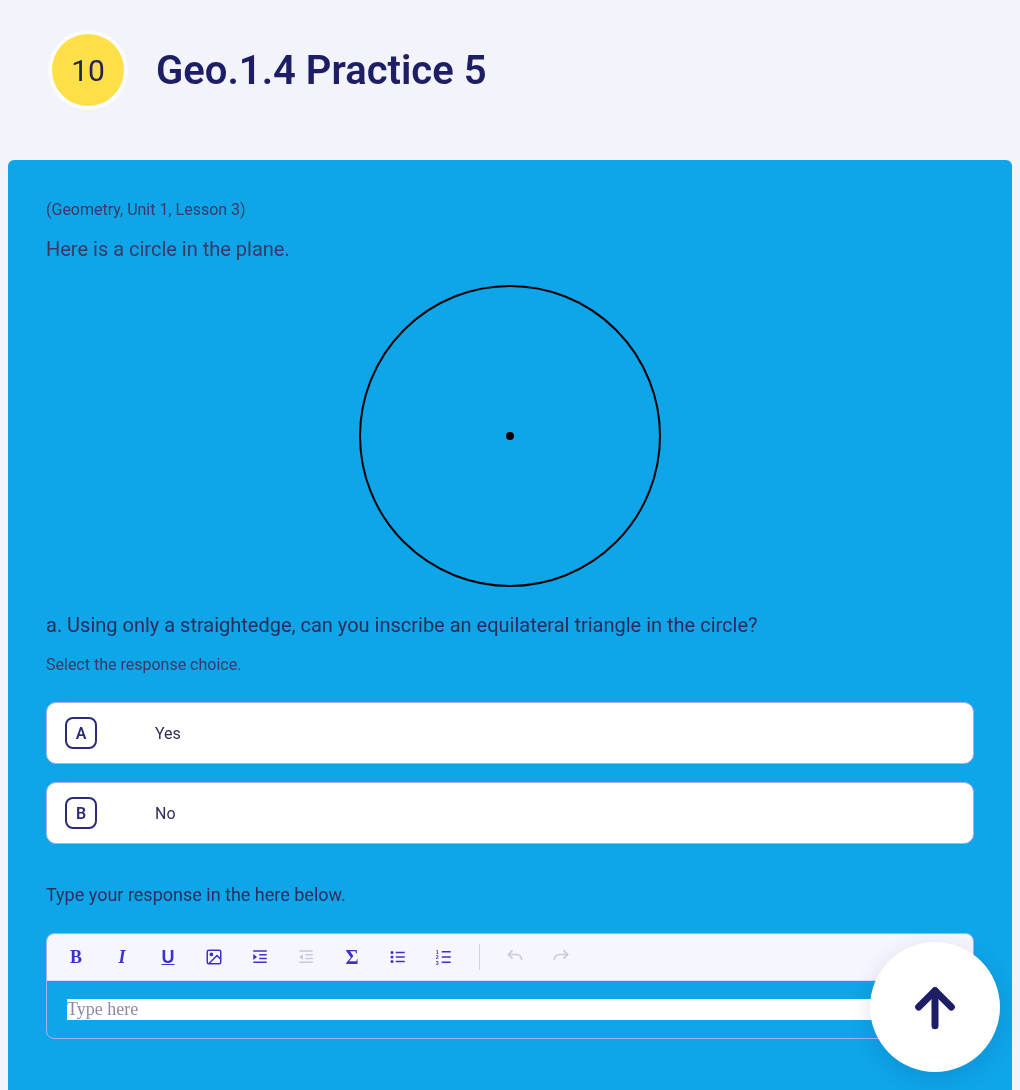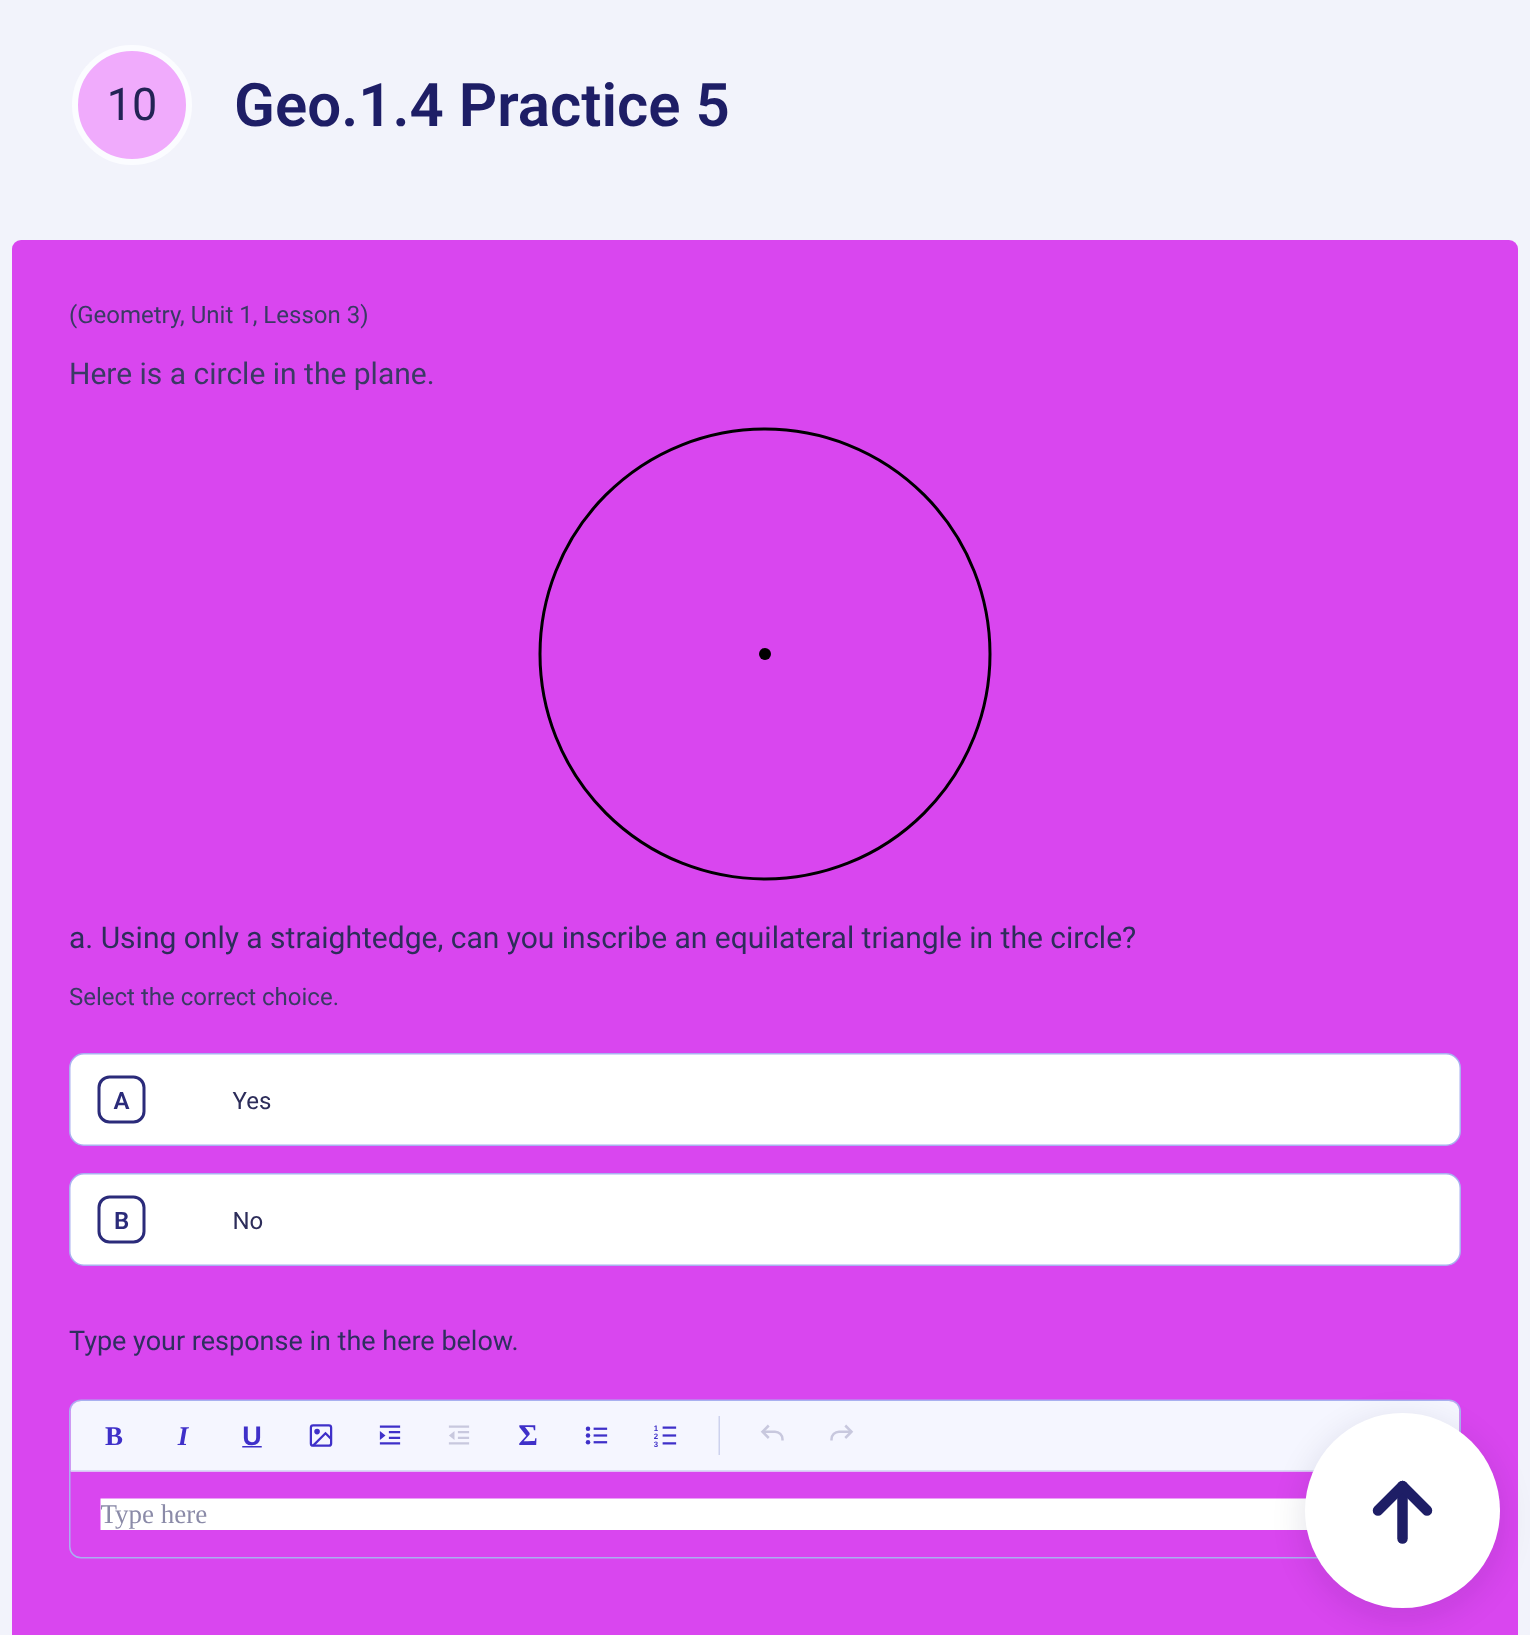--- a/index.html
+++ b/index.html
@@ -14,36 +14,36 @@
   .header {
     display: flex;
     align-items: center;
     gap: 28px;
     padding: 30px 48px 50px;
   }
   .number-badge {
     width: 80px;
     height: 80px;
     border-radius: 50%;
-    background: #f0abfc;
+    background: #fde047;
     display: flex;
     align-items: center;
     justify-content: center;
     font-size: 30px;
     font-weight: 400;
     color: #232355;
     border: 4px solid #fbfcff;
   }
   .page-title {
     font-size: 40px;
     font-weight: 600;
     color: #1e1e66;
   }
   .card {
-    background: #d946ef;
+    background: #0ea5e9;
     margin: 0 8px;
     border-radius: 6px 6px 0 0;
     padding: 40px 38px 10px;
     min-height: 930px;
   }
   .meta {
     font-size: 16px;
     color: #3a3a64;
     margin-bottom: 18px;
   }
@@ -187,21 +187,21 @@
   <p class="intro">Here is a circle in the plane.</p>
 
   <div class="figure">
     <svg width="310" height="310" viewBox="0 0 310 310">
       <circle cx="155" cy="155" r="150" fill="none" stroke="#000" stroke-width="2"></circle>
       <circle cx="155" cy="155" r="4" fill="#000"></circle>
     </svg>
   </div>
 
   <p class="question">a. Using only a straightedge, can you inscribe an equilateral triangle in the circle?</p>
-  <p class="hint">Select the correct choice.</p>
+  <p class="hint">Select the response choice.</p>
 
   <div class="choices">
     <div class="choice">
       <div class="choice-letter">A</div>
       <div class="choice-label">Yes</div>
     </div>
     <div class="choice">
       <div class="choice-letter">B</div>
       <div class="choice-label">No</div>
     </div>

